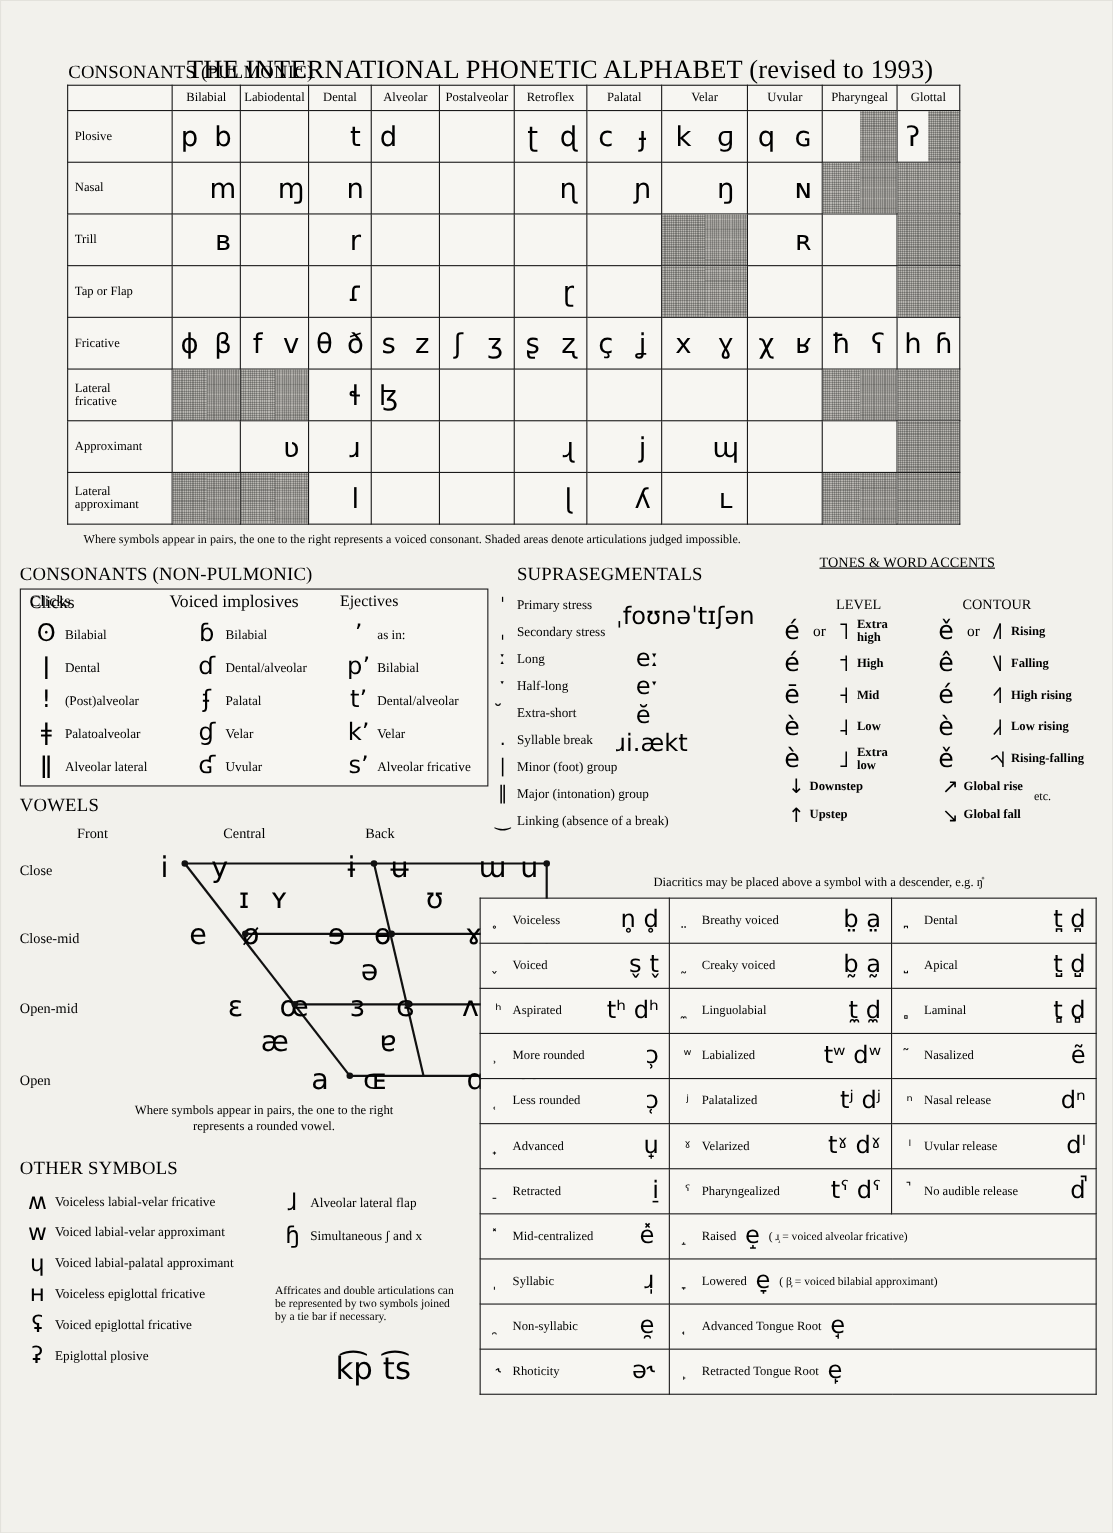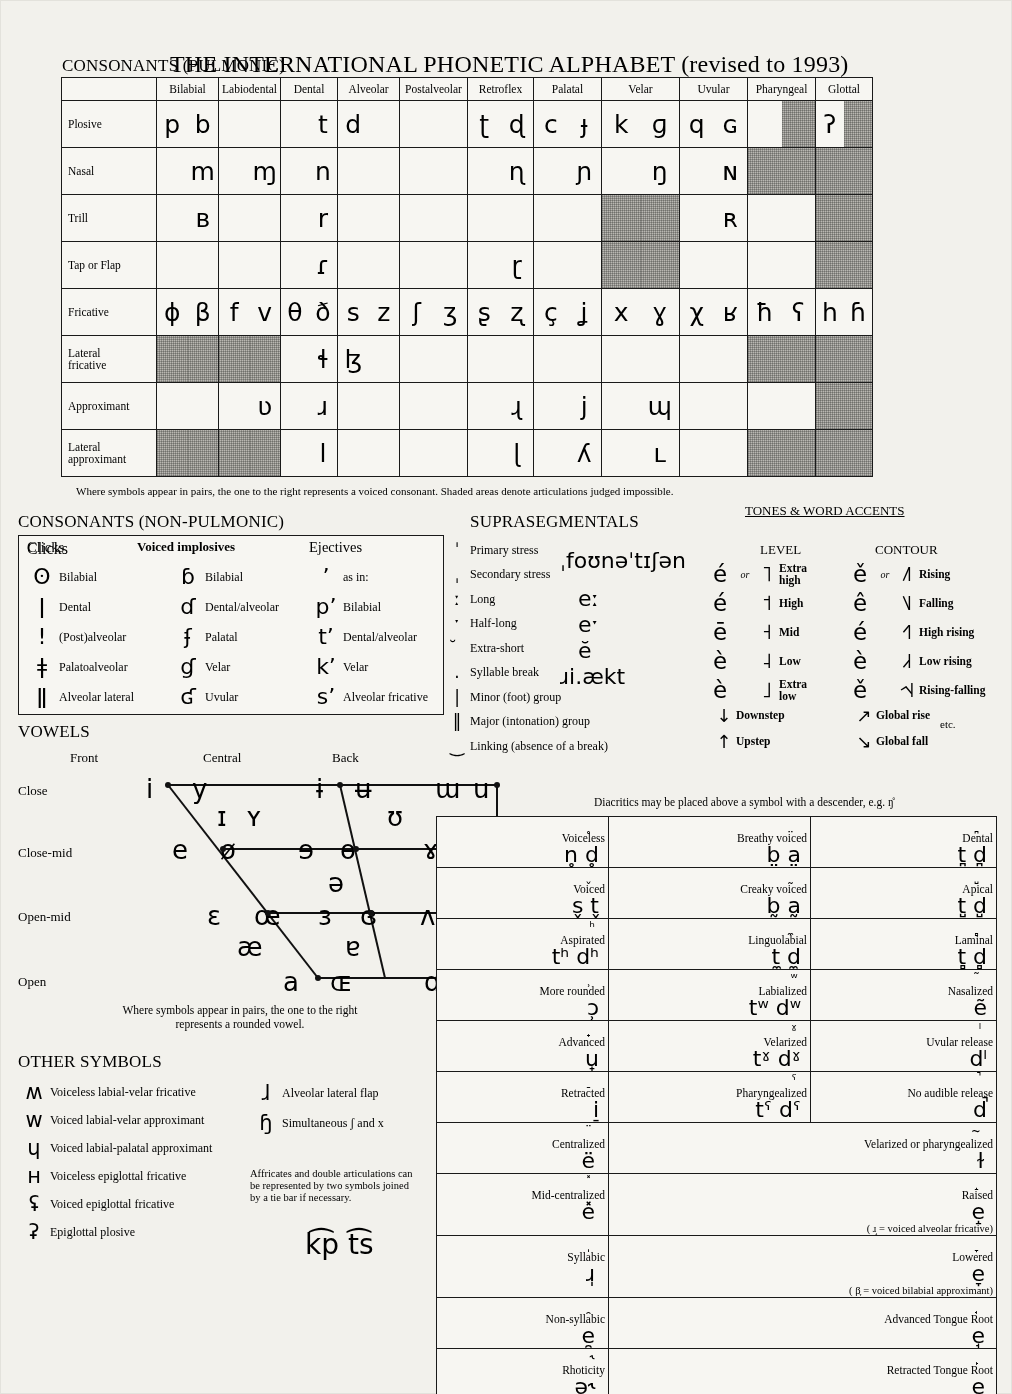--- a/index.html
+++ b/index.html
@@ -40,41 +40,41 @@
   .nptxt{font-size:12px;}
   
   .suprow{display:flex;align-items:center;height:24.5px;}
   .supsym{font-family:"DejaVu Sans",sans-serif;font-size:17px;width:26px;
           text-align:center;line-height:1;}
   .suptxt{font-size:12px;}
   
   .tonerow{display:flex;align-items:center;height:29px;}
   .tonesym{font-family:"DejaVu Sans",sans-serif;font-size:23px;width:30px;
            text-align:center;line-height:1;}
-  .toneor{font-size:10px;width:20px;text-align:center;font-style:italic;}
+  .toneor{font-size:14px;width:20px;text-align:center;}
   .tonebar{font-family:"DejaVu Sans",sans-serif;font-size:21px;width:24px;
            text-align:center;line-height:1;}
   .tonetxt{font-size:11.5px;line-height:1.02;font-weight:bold;}
   
   .vsym{font-family:"DejaVu Sans",sans-serif;font-size:26px;line-height:1;}
   .vdot{width:6px;height:6px;border-radius:50%;background:#111;}
   
   .osrow{display:flex;align-items:center;height:28px;}
   .ossym{font-family:"DejaVu Sans",sans-serif;font-size:21px;width:32px;
          text-align:center;line-height:1;}
   .ostxt{font-size:12px;}
   
   table.dia{border-collapse:collapse;table-layout:fixed;}
   table.dia td{border:1px solid #1a1a1a;background:#f7f6f2;height:38px;
                vertical-align:middle;}
   .dmark{font-family:"DejaVu Sans",sans-serif;font-size:14px;width:26px;
          text-align:center;display:inline-block;line-height:1;}
   .dname{font-size:11.5px;}
   .dex{font-family:"DejaVu Sans",sans-serif;font-size:22px;line-height:1;}
-  .dcell{display:flex;align-items:flex-end;height:100%;padding:0 2px;flex-direction:column;}
+  .dcell{display:flex;align-items:center;height:100%;padding:0 2px;}
   .dnote{font-size:10.5px;}
 </style>
 </head>
 <body>
 
 <div class="page">
 
   <div class="abs ttl" style="left:170px;top:25px;width:700px;text-align:left;margin-top:26px;">THE INTERNATIONAL PHONETIC ALPHABET (revised to 1993)</div>
 
   <div class="abs sect" style="left:62px;top:56px;">CONSONANTS (PULMONIC)</div>
@@ -673,21 +673,21 @@
         </tbody>
     </table>
   </div>
 
   <div class="abs cap" style="left:76px;top:485px;width:860px;">Where symbols appear in pairs, the one to the right represents a voiced consonant. Shaded areas denote articulations judged impossible.</div>
 
   <div class="abs sect" style="left:18px;top:512px;">CONSONANTS (NON-PULMONIC)</div>
   <div class="abs box" style="left:18px;top:535px;width:424px;height:178px;">
     <div class="abs" style="left:8px;top:4px;" style2="">Clicks</div>
     <div class="abs" style="left:8px;top:3px;font-size:14.5px;">Clicks</div>
-    <div class="abs" style="left:118px;top:3px;font-size:13px;font-weight:bold;">Voiced implosives</div>
+    <div class="abs" style="left:135px;top:3px;font-size:16px;">Voiced implosives</div>
     <div class="abs" style="left:290px;top:3px;font-size:14.5px;">Ejectives</div>
     <div class="abs" id="clicks-list" style="left:6px;top:26px;width:130px;">
         <div class="nprow">
           <div class="npsym">ʘ</div>
           <div class="nptxt">Bilabial</div>
         </div>
         <div class="nprow">
           <div class="npsym">ǀ</div>
           <div class="nptxt">Dental</div>
         </div>
@@ -1102,20 +1102,43 @@
               <div class="dcell">
                 <span class="dmark">̃</span>
                 <span class="dname">Nasalized</span>
                 <span class="dex" style="margin-left:auto;padding-right:6px">ẽ</span>
               </div>
             </td>
           </tr>
           <tr>
             <td>
               <div class="dcell">
+                <span class="dmark">̜</span>
+                <span class="dname">Less rounded</span>
+                <span class="dex" style="margin-left:auto;padding-right:6px">ɔ̜</span>
+              </div>
+            </td>
+            <td>
+              <div class="dcell">
+                <span class="dmark">ʲ</span>
+                <span class="dname">Palatalized</span>
+                <span class="dex" style="margin-left:auto;padding-right:6px">tʲ dʲ</span>
+              </div>
+            </td>
+            <td>
+              <div class="dcell">
+                <span class="dmark">ⁿ</span>
+                <span class="dname">Nasal release</span>
+                <span class="dex" style="margin-left:auto;padding-right:6px">dⁿ</span>
+              </div>
+            </td>
+          </tr>
+          <tr>
+            <td>
+              <div class="dcell">
                 <span class="dmark">̟</span>
                 <span class="dname">Advanced</span>
                 <span class="dex" style="margin-left:auto;padding-right:6px">u̟</span>
               </div>
             </td>
             <td>
               <div class="dcell">
                 <span class="dmark">ˠ</span>
                 <span class="dname">Velarized</span>
                 <span class="dex" style="margin-left:auto;padding-right:6px">tˠ dˠ</span>
@@ -1142,37 +1165,20 @@
                 <span class="dmark">ˤ</span>
                 <span class="dname">Pharyngealized</span>
                 <span class="dex" style="margin-left:auto;padding-right:6px">tˤ dˤ</span>
               </div>
             </td>
             <td>
               <div class="dcell">
                 <span class="dmark">̚</span>
                 <span class="dname">No audible release</span>
                 <span class="dex" style="margin-left:auto;padding-right:6px">d̚</span>
-              </div>
-            </td>
-          </tr>
-          <tr>
-            <td>
-              <div class="dcell">
-                <span class="dmark">̈</span>
-                <span class="dname">Centralized</span>
-                <span class="dex" style="margin-left:auto;padding-right:10px">ë</span>
-              </div>
-            </td>
-            <td colspan="2">
-              <div class="dcell">
-                <span class="dmark">̴</span>
-                <span class="dname">Velarized or pharyngealized</span>
-                <span class="dex" style="padding:0 8px">ɫ</span>
-                <span class="dnote"></span>
               </div>
             </td>
           </tr>
           <tr>
             <td>
               <div class="dcell">
                 <span class="dmark">̽</span>
                 <span class="dname">Mid-centralized</span>
                 <span class="dex" style="margin-left:auto;padding-right:10px">e̽</span>
               </div>

